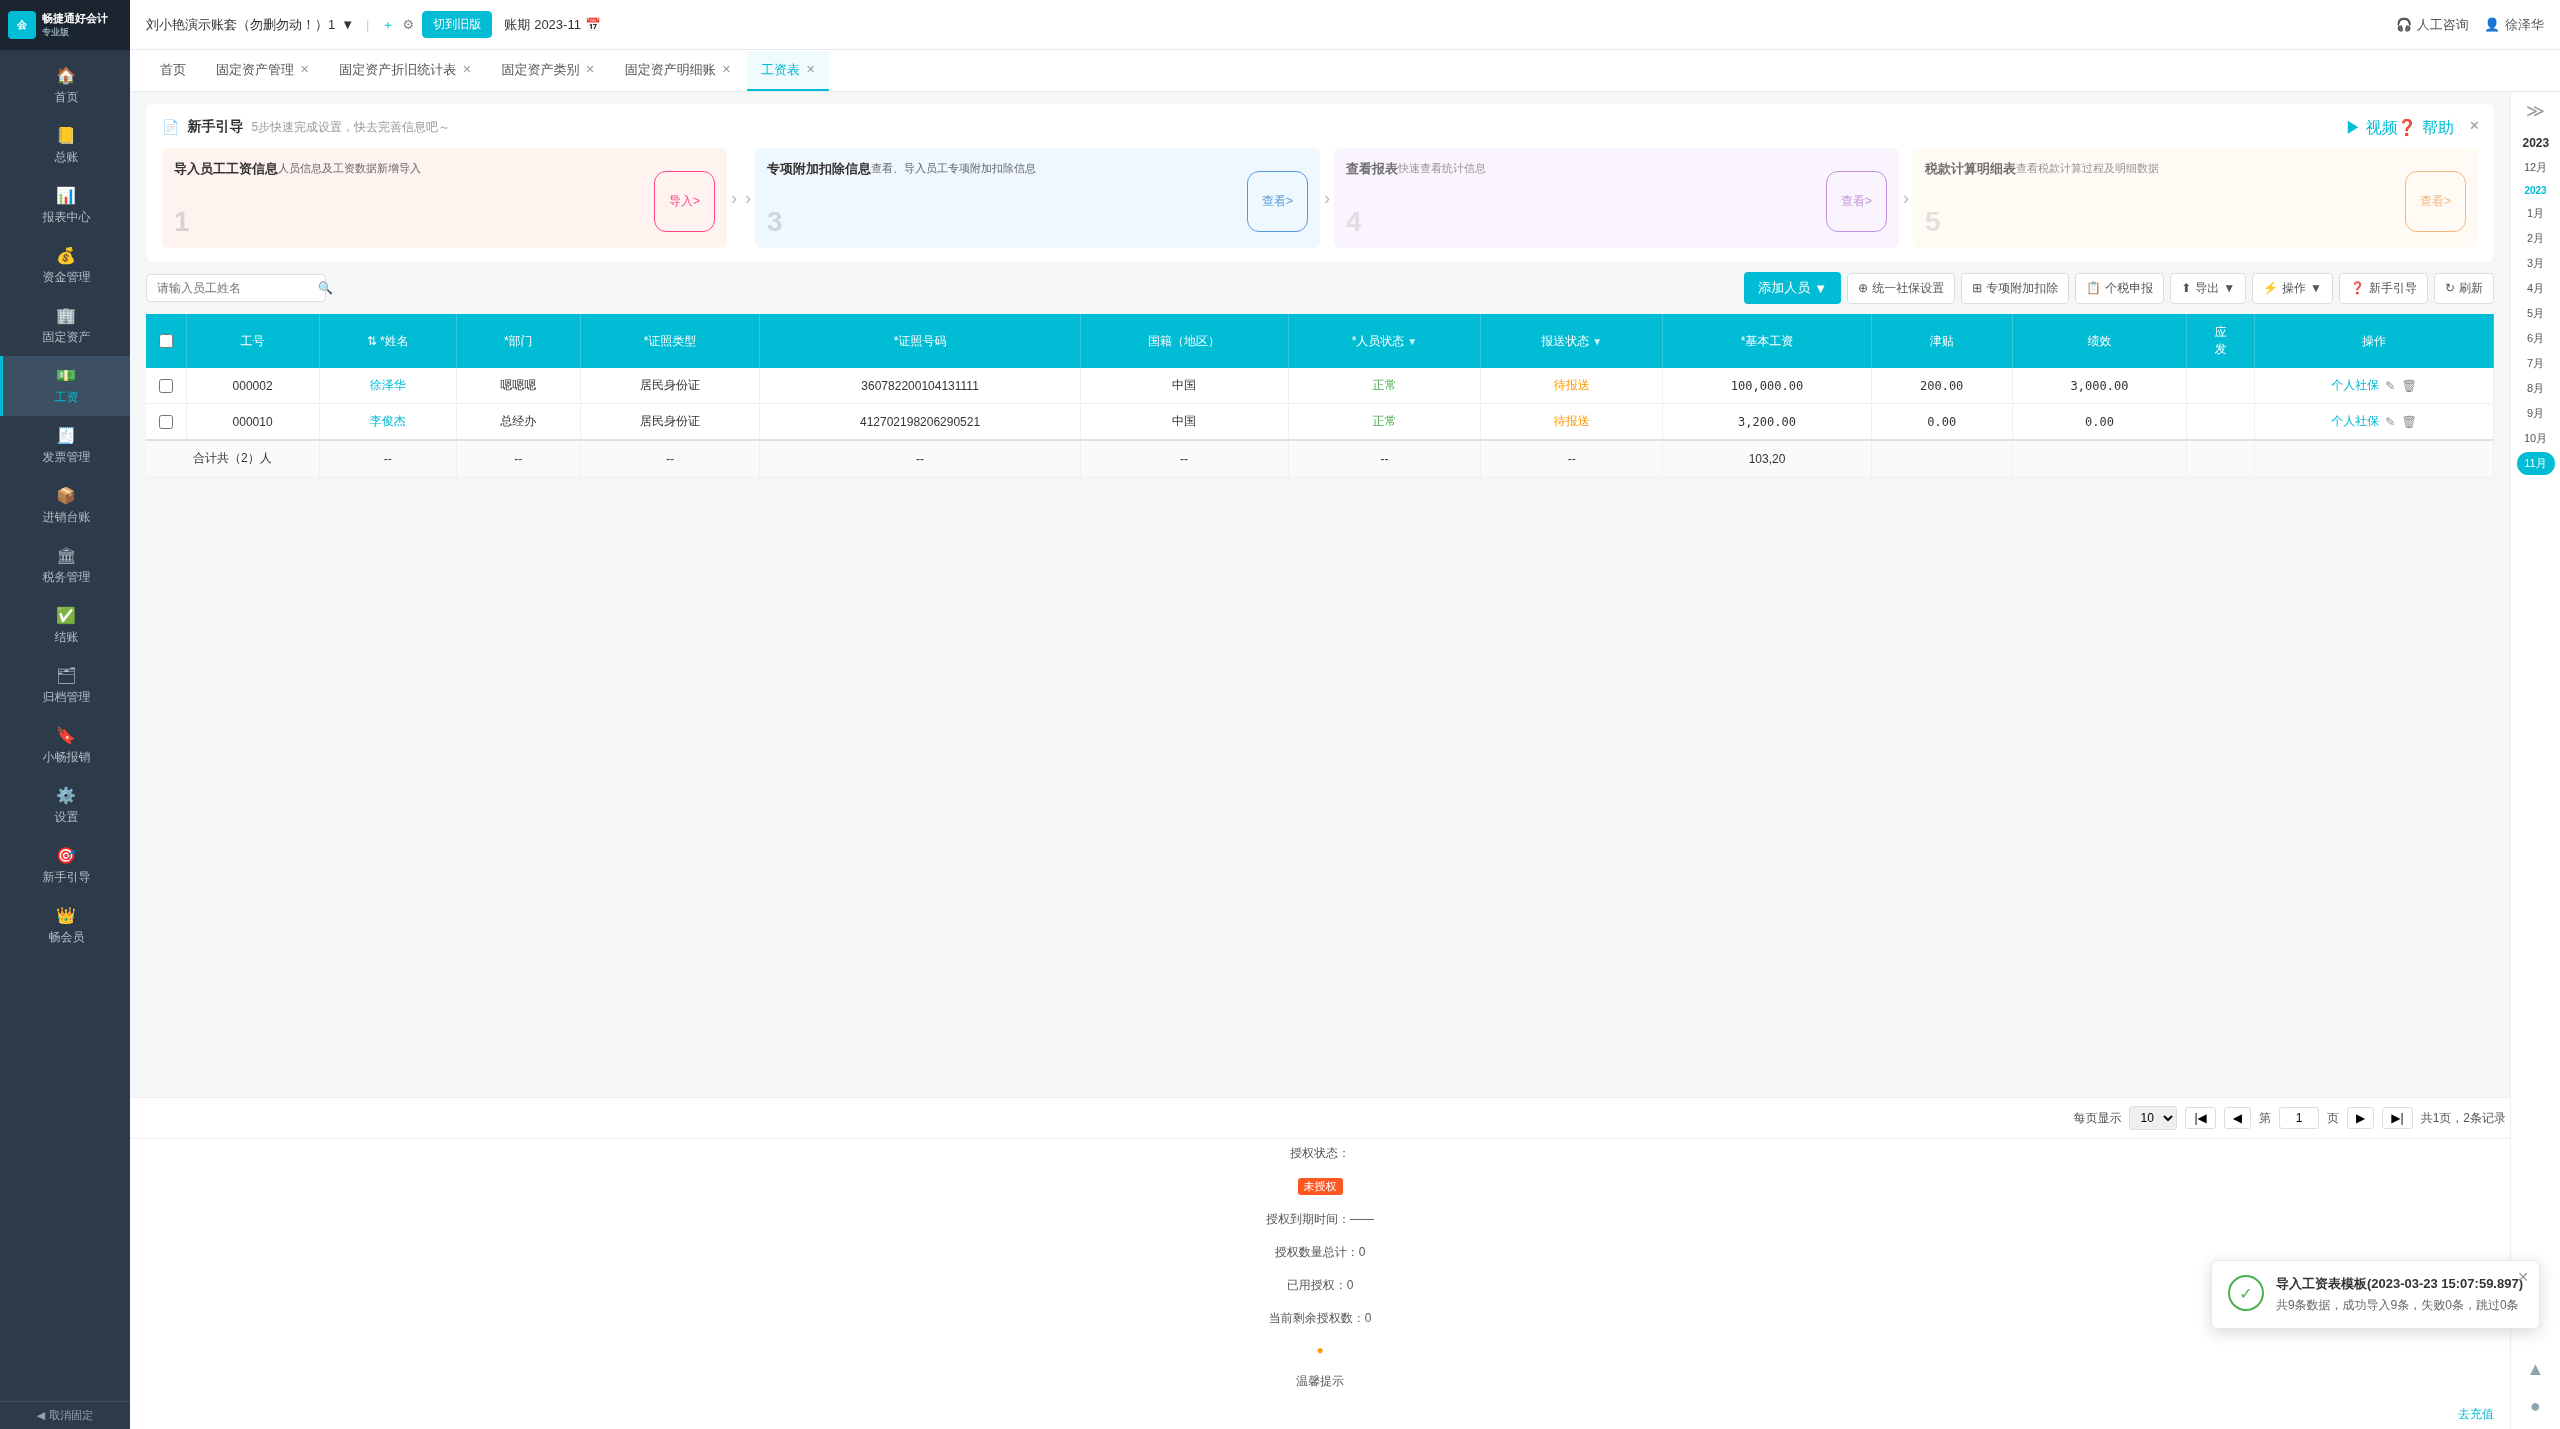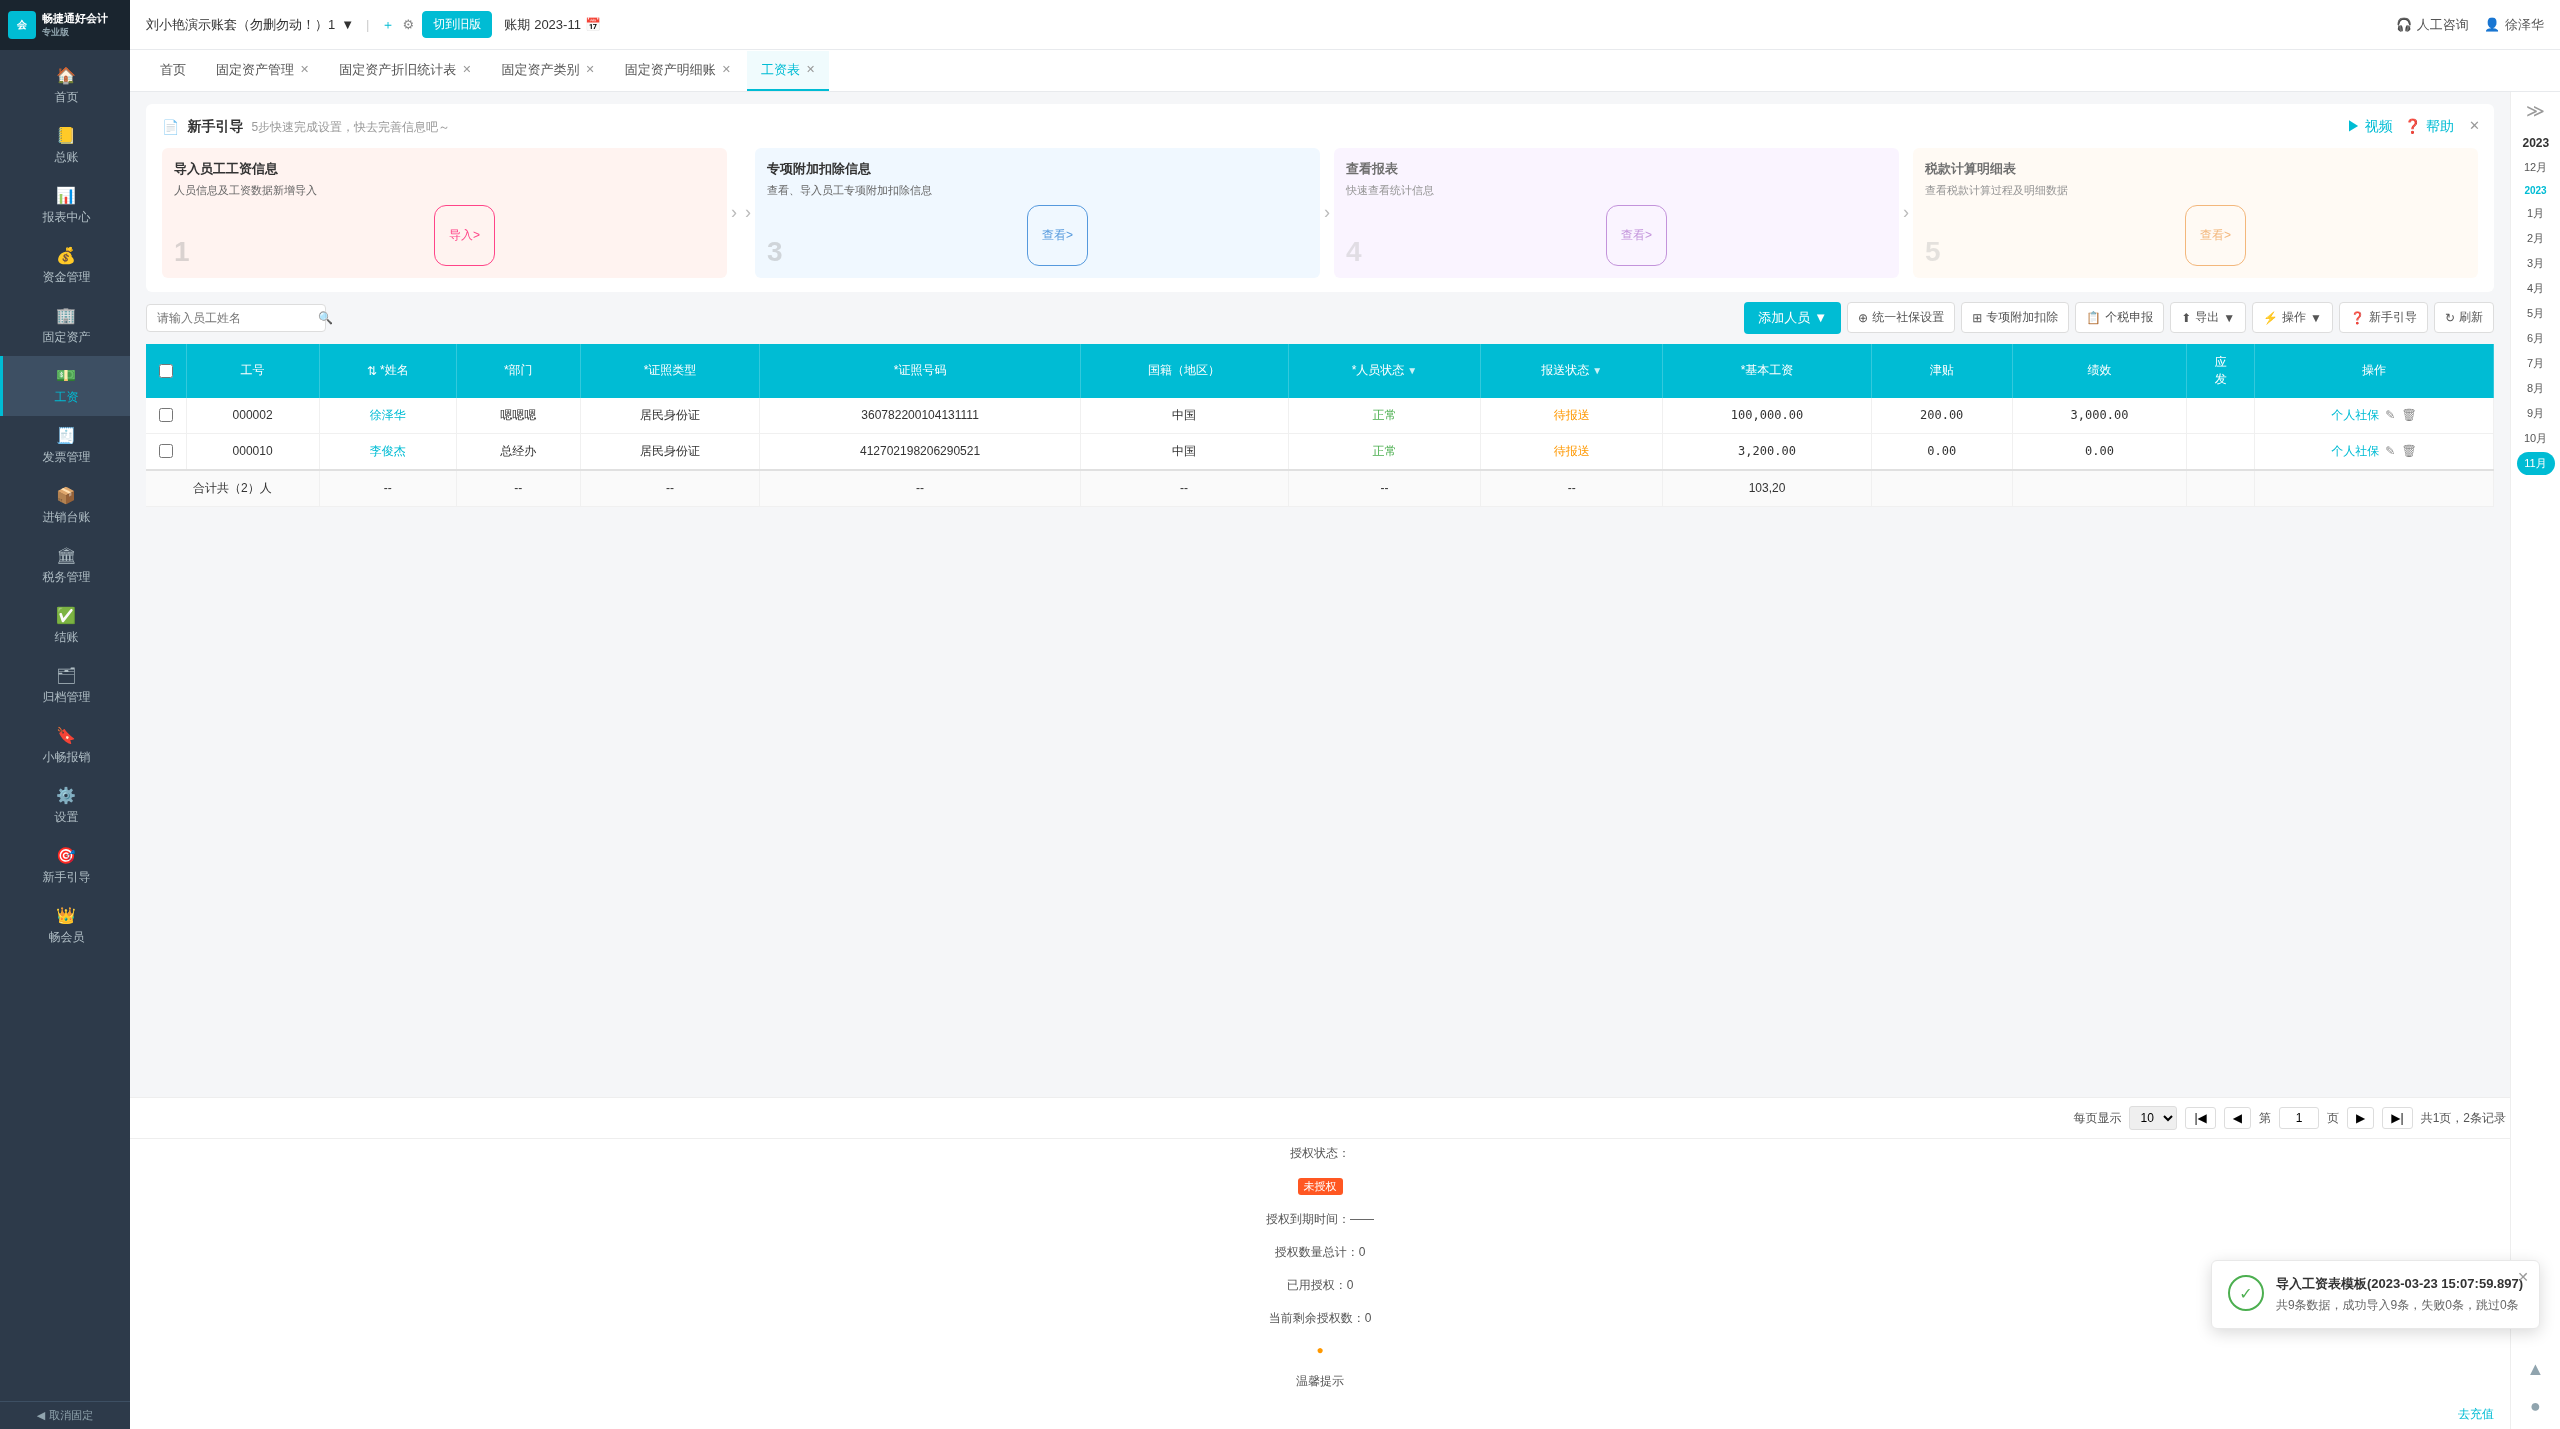--- a/index.html
+++ b/index.html
@@ -161,34 +161,34 @@
       display: flex;
       align-items: center;
       gap: 8px;
       font-size: 14px;
       font-weight: bold;
       color: #333;
       margin-bottom: 12px;
     }
     .intro-guide-subtitle { font-size: 12px; color: #999; font-weight: normal; }
     .intro-guide-close { position: absolute; right: 14px; top: 14px; cursor: pointer; color: #999; }
-    .intro-guide-video { position: absolute; right: 40px; top: 14px; font-size: 14px; color: #00bcd4; cursor: pointer; display: flex; align-items: center; gap: 12px; }
+    .intro-guide-video { position: absolute; right: 40px; top: 14px; font-size: 16px; color: #00bcd4; cursor: pointer; display: flex; align-items: center; gap: 0; }
     .intro-steps {
       display: flex;
       align-items: center;
       gap: 0;
     }
     .intro-step {
       flex: 1;
       border-radius: 6px;
       padding: 12px;
       position: relative;
       min-height: 100px;
       display: flex;
-      flex-direction: column;
+      flex-direction: row;
       justify-content: space-between;
     }
     .intro-step-1 { background: #fff3f0; }
     .intro-step-2 { background: #f0f9f0; }
     .intro-step-3 { background: #f0f8ff; }
     .intro-step-4 { background: #f8f0ff; opacity: 0.7; }
     .intro-step-5 { background: #fff8f0; opacity: 0.7; }
     .intro-step-title { font-size: 13px; font-weight: bold; color: #333; margin-bottom: 4px; }
     .intro-step-desc { font-size: 11px; color: #666; line-height: 1.5; flex: 1; }
     .intro-step-num {

